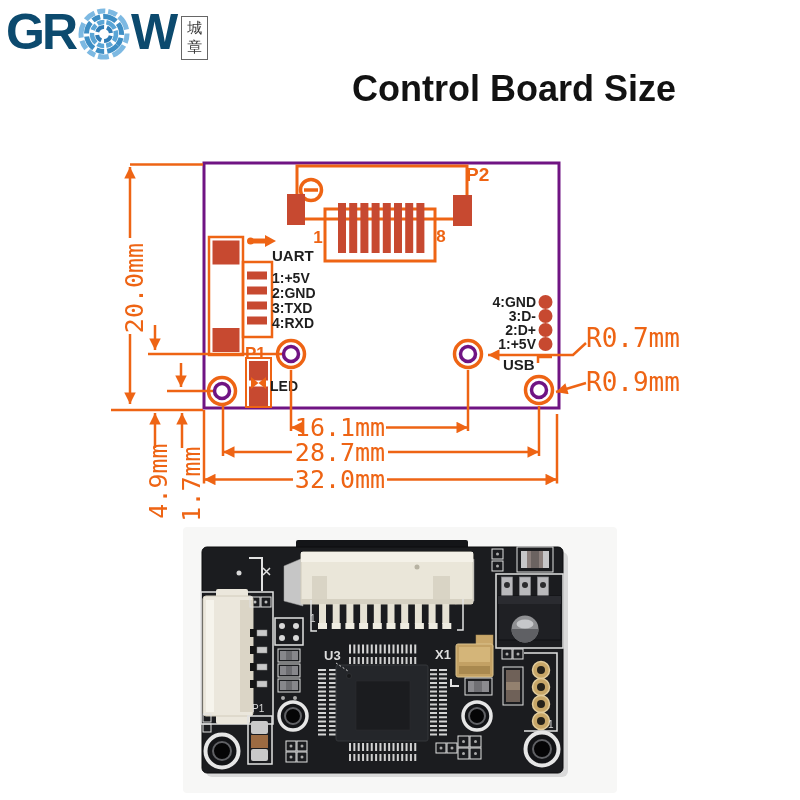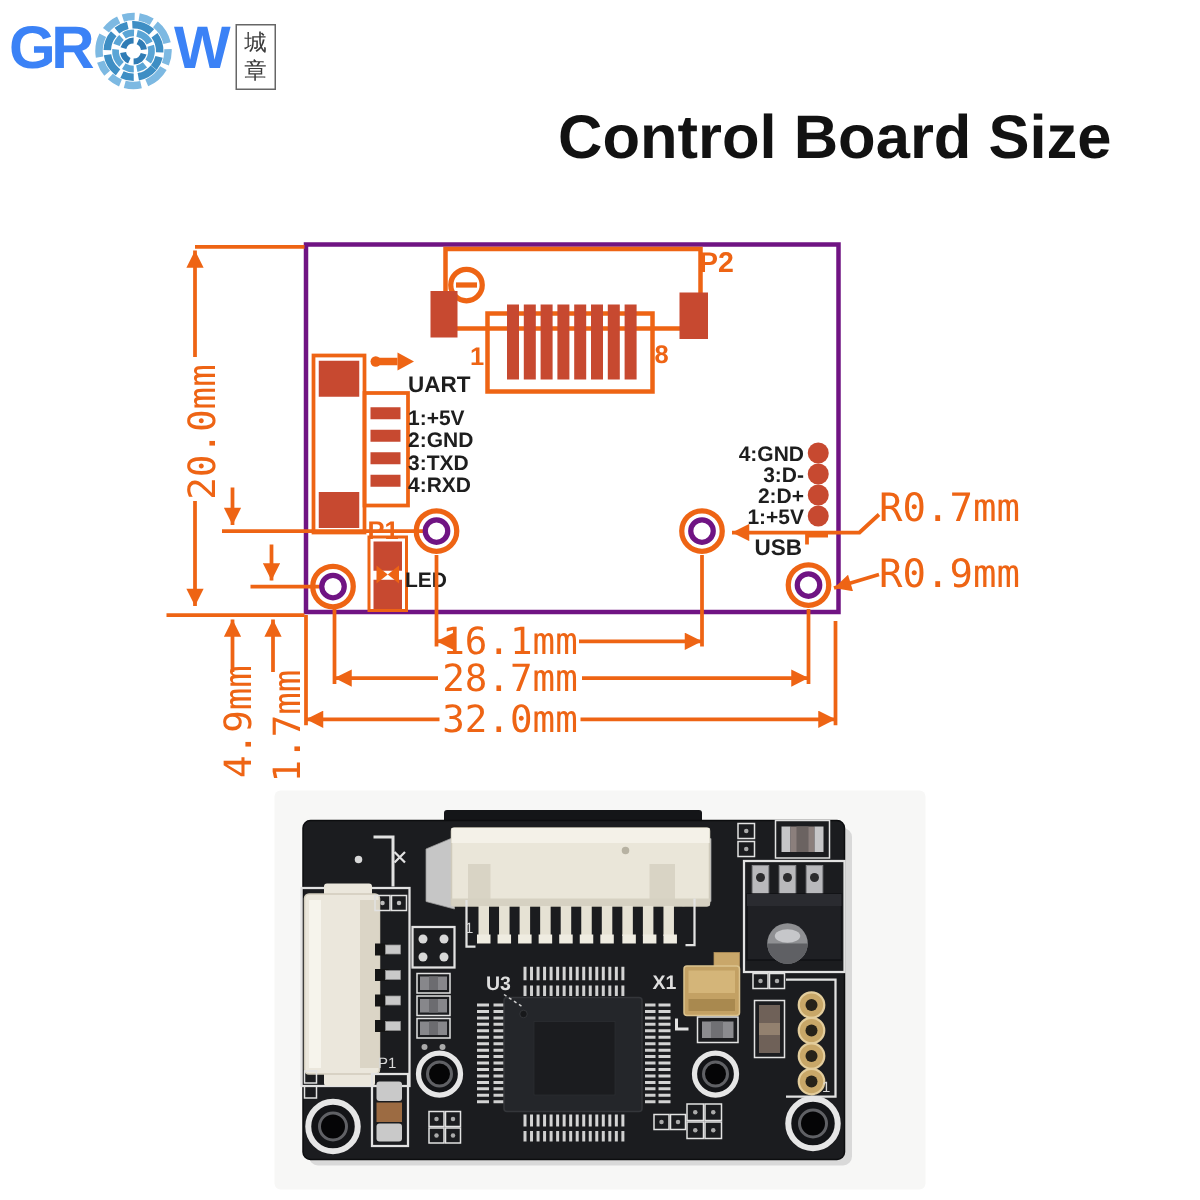--- a/index.html
+++ b/index.html
@@ -9,26 +9,26 @@
     --ink-black:#1E1E1E;
     --pcb-black:#1B1C1F;
     --silkscreen:#E2E2E2;
     --gold:#C5A366;
     --logo-blue:#4A9FD4;
   }
   html,body{margin:0;padding:0;}
   body{width:800px;height:800px;position:relative;background:#fff;overflow:hidden;
        font-family:"Liberation Sans",sans-serif;}
   .logo{position:absolute;left:6px;top:0px;display:flex;align-items:flex-start;}
-  .logo .ltr{font-size:40px;font-weight:800;letter-spacing:-3px;color:#3b82f6;line-height:64px;}
+  .logo .ltr{font-size:50px;font-weight:800;letter-spacing:-3px;color:#0c4a6e;line-height:64px;}
   .logo svg{margin:6px -1px 0 1px;}
   .seal{margin:16px 0 0 6px;width:25px;height:42px;border:1.5px solid #666;
         display:flex;flex-direction:column;align-items:center;justify-content:center;
         font-family:"DejaVu Serif",serif;font-size:15px;line-height:1.25;color:#3a3a3a;}
-  .title{position:absolute;left:372px;top:68px;font-size:41px;font-weight:bold;color:#121212;
+  .title{position:absolute;left:352px;top:68px;font-size:36px;font-weight:bold;color:#121212;
          letter-spacing:0px;white-space:nowrap;}
   svg{position:absolute;}
   
   .os{stroke:var(--accent-orange);fill:none;}
   .ofil{fill:var(--accent-orange);stroke:none;}
   .bf{fill:var(--brick-red);stroke:none;}
   .pb{stroke:var(--board-purple);fill:#fff;}
   .t-dim{font:25px "DejaVu Sans Mono",monospace;fill:var(--accent-orange);}
   .t-rad{font:26px "DejaVu Sans Mono",monospace;fill:var(--accent-orange);}
   .t-port{font:bold 19px "Liberation Sans",sans-serif;fill:var(--accent-orange);}

